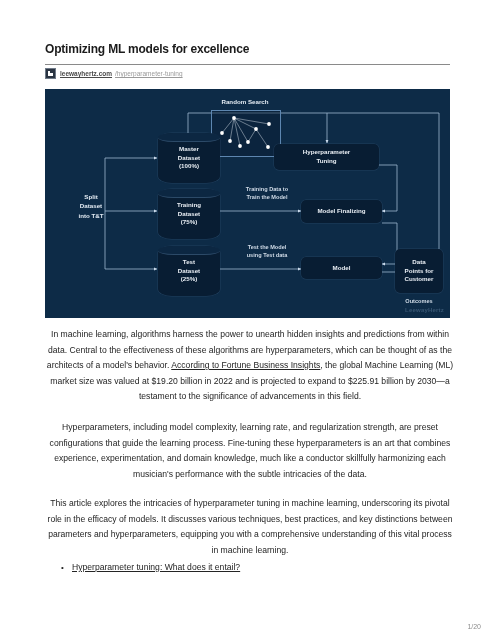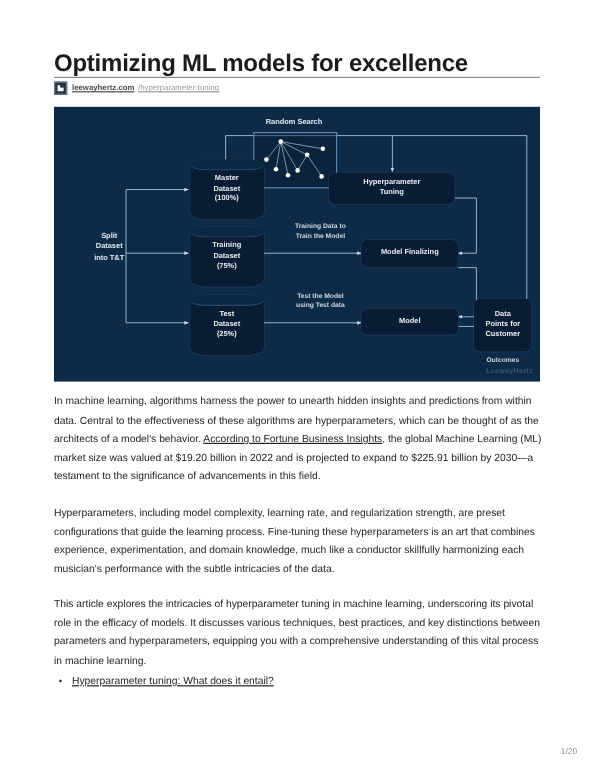--- a/index.html
+++ b/index.html
@@ -22,21 +22,21 @@
     width: 495px;
     height: 640px;
     background: #fff;
   }
 
   
   .page-title {
     position: absolute;
     left: 45px;
     top: 42px;
-    font-size: 20px;
+    font-size: 12px;
     font-weight: bold;
     color: #1b1b1b;
     letter-spacing: -0.2px;
     white-space: nowrap;
   }
   .title-rule {
     position: absolute;
     left: 45px;
     top: 64px;
     width: 405px;
@@ -183,29 +183,29 @@
   }
 
   
   .para {
     position: absolute;
     left: 45px;
     width: 410px;
     font-size: 8.6px;
     line-height: 15.5px;
     color: #242424;
-    text-align: left;
+    text-align: center;
   }
   .para a, .ilink {
     color: #242424;
     text-decoration: underline;
   }
   .bullets {
     position: absolute;
-    left: 38px;
+    left: 50px;
     top: 560px;
     width: 410px;
     margin: 0;
     padding: 0 0 0 22px;
     list-style: none;
   }
   .bullets li {
     position: relative;
     font-size: 8.6px;
     line-height: 15.5px;

